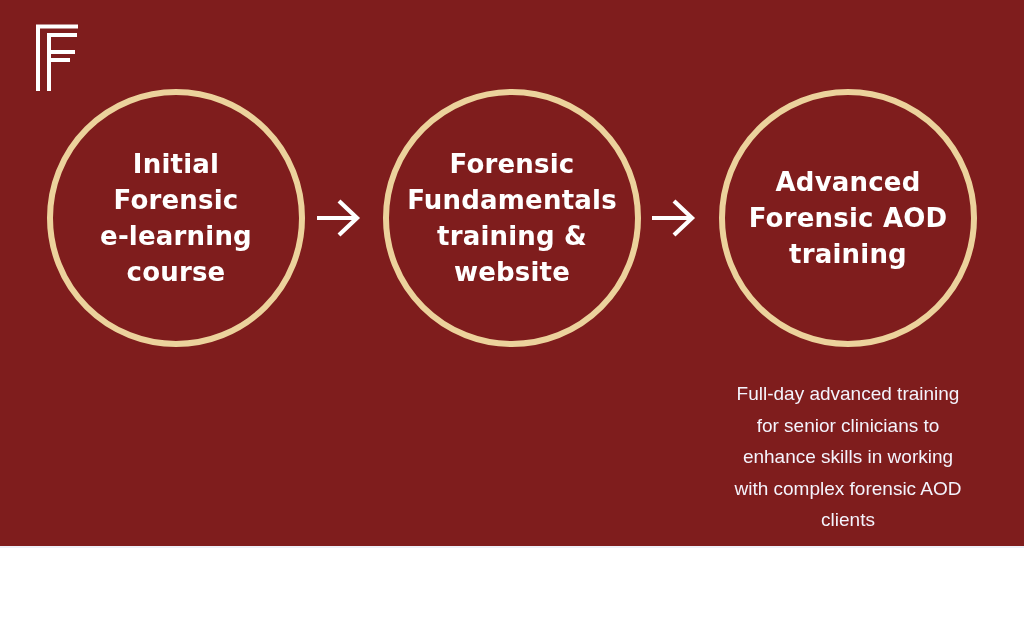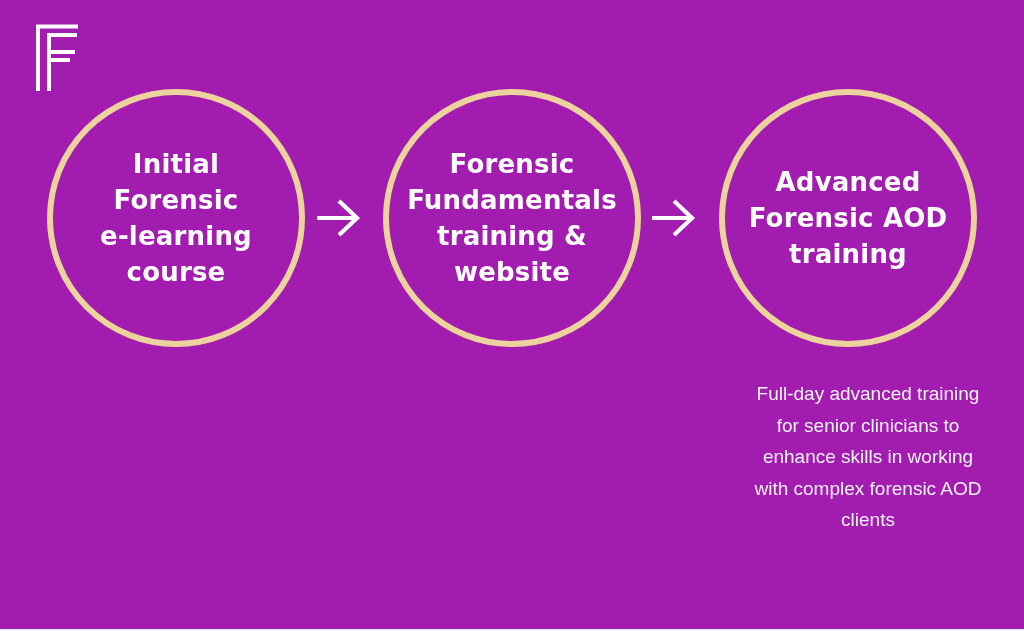--- a/index.html
+++ b/index.html
@@ -1,21 +1,21 @@
 <!DOCTYPE html>
 <html><head>
 <meta charset="utf-8">
 <style>
   * { margin: 0; padding: 0; box-sizing: border-box; }
   html, body { background: #ffffff; }
   .canvas {
     position: relative;
     width: 1024px;
-    height: 631px;
-    background: #a21caf;
+    height: 548px;
+    background: #7f1d1d;
     overflow: hidden;
     font-family: "Liberation Sans", sans-serif;
   }
   .logo {
     position: absolute;
     left: 36px;
     top: 23px;
     width: 44px;
     height: 68px;
   }
@@ -57,21 +57,21 @@
     position: absolute;
     top: 378px;
     color: #f4f3fc;
     font-size: 19px;
     line-height: 31.5px;
     text-align: center;
     white-space: pre-line;
   }
   .stage-desc.d1 { left: 30px;  width: 292px; }
   .stage-desc.d2 { left: 357px; width: 310px; }
-  .stage-desc.d3 { left: 720px; width: 296px; }
+  .stage-desc.d3 { left: 700px; width: 296px; }
   .bottom-edge {
     position: absolute;
     left: 0;
     bottom: 0;
     width: 100%;
     height: 2px;
     background: #eef0f8;
   }
 </style>
 </head>

